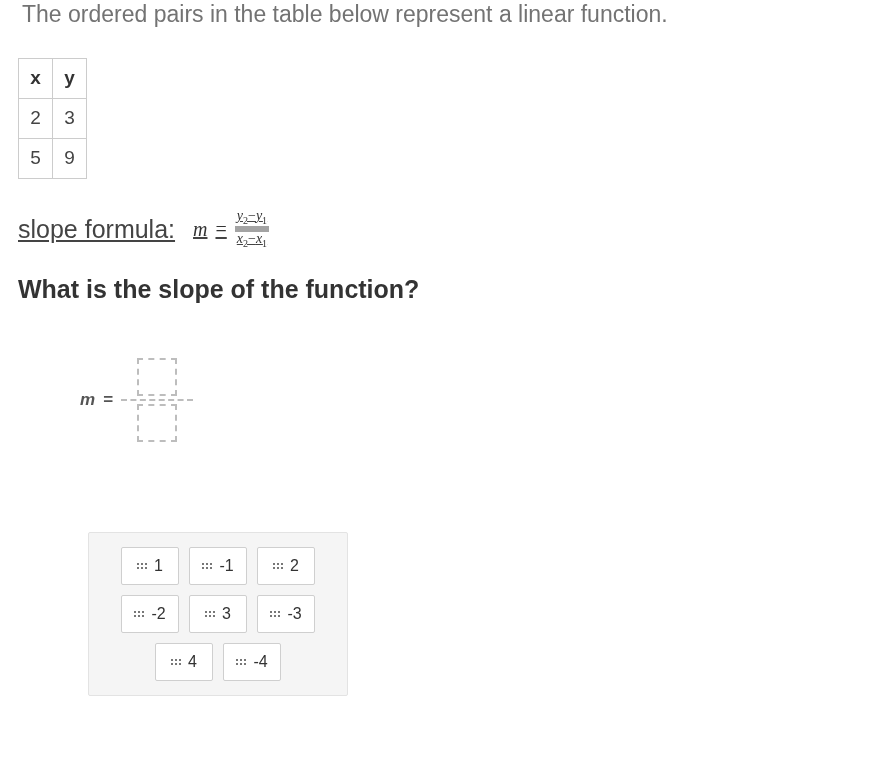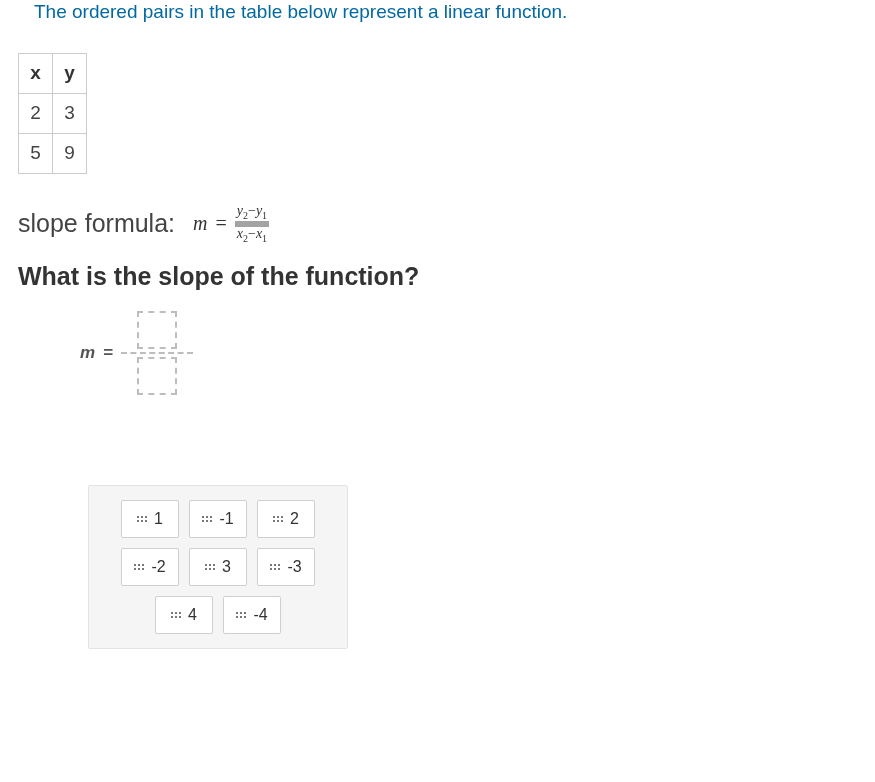--- a/index.html
+++ b/index.html
@@ -5,23 +5,23 @@
     * { box-sizing: border-box; }
     body {
       font-family: Arial, Helvetica, sans-serif;
       margin: 0;
       padding: 0 18px 20px 18px;
       color: #333;
       width: 875px;
       background: #fff;
     }
     .intro {
-      font-size: 19px;
-      color: #0369a1;
-      margin: 0 0 28px 16px;
+      font-size: 23px;
+      color: #737373;
+      margin: 0 0 28px 4px;
       line-height: 1.3;
     }
     table.xy {
       border-collapse: collapse;
       margin-bottom: 30px;
     }
     table.xy th, table.xy td {
       border: 1px solid #ccc;
       width: 34px;
       height: 40px;
@@ -30,24 +30,25 @@
       color: #444;
       font-weight: normal;
     }
     table.xy th {
       font-weight: bold;
       color: #333;
     }
     .slope-line {
       font-size: 25px;
       color: #444;
-      margin-bottom: 18px;
+      margin-bottom: 26px;
       display: flex;
       align-items: center;
       gap: 18px;
+      text-decoration: underline;
     }
     .formula {
       font-family: "Times New Roman", Times, serif;
       font-style: italic;
       font-size: 20px;
       display: inline-flex;
       align-items: center;
       gap: 8px;
       color: #333;
     }
@@ -58,21 +59,21 @@
       font-size: 14px;
       line-height: 1.05;
     }
     .frac-formula .num { border-bottom: 6px solid #a3a3a3; padding: 0 2px; }
     .frac-formula .den { padding: 0 2px; }
     .sub { font-size: 10px; vertical-align: sub; font-style: normal; }
     .question {
       font-size: 25px;
       font-weight: bold;
       color: #333;
-      margin-bottom: 20px;
+      margin-bottom: 54px;
     }
     .answer-area {
       display: flex;
       align-items: center;
       gap: 8px;
       margin-left: 62px;
       margin-bottom: 90px;
     }
     .answer-m {
       font-family: Arial, sans-serif;

